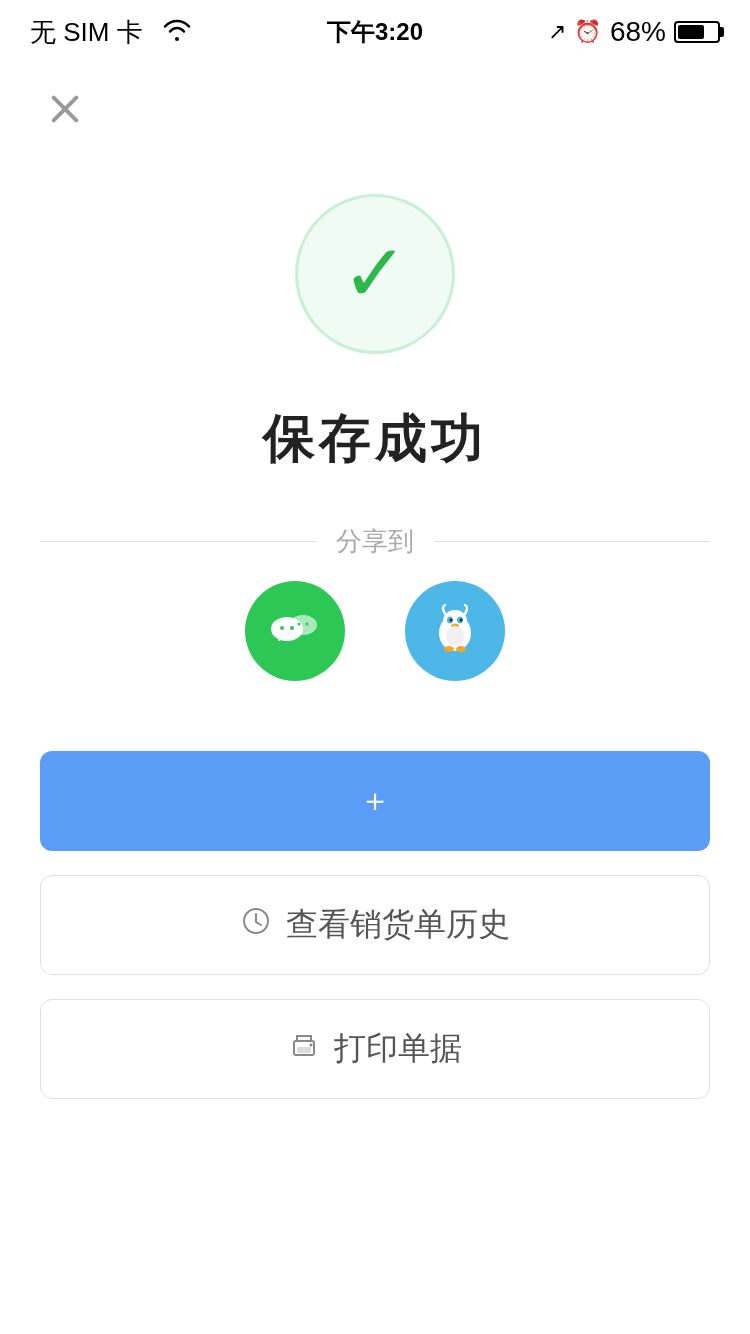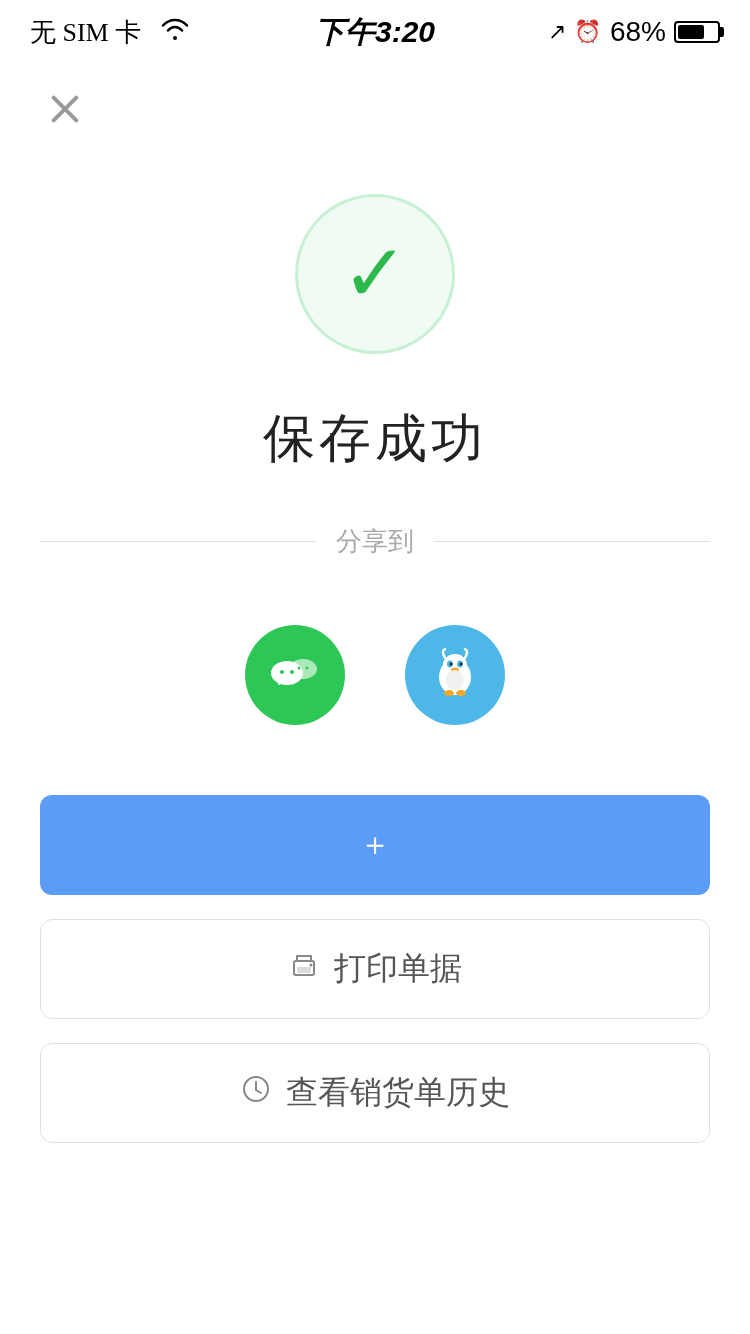--- a/index.html
+++ b/index.html
@@ -25,30 +25,28 @@
       padding: 0 30px;
       flex-shrink: 0;
     }
     .status-bar-left {
       display: flex;
       align-items: center;
       gap: 20px;
       font-size: 26px;
       font-weight: 500;
       color: #000;
-      font-family: Liberation Serif, serif;
     }
     .status-bar-center {
-      font-size: 30px;
+      font-size: 24px;
       font-weight: 600;
       color: #000;
       position: absolute;
       left: 50%;
       transform: translateX(-50%);
-      font-style: italic;
     }
     .status-bar-right {
       display: flex;
       align-items: center;
       gap: 8px;
       font-size: 24px;
       color: #000;
     }
     .battery-bar {
       width: 46px;
@@ -128,33 +126,33 @@
     }
     .checkmark {
       font-size: 80px;
       color: #2db84b;
       line-height: 1;
     }
 
     
     .success-title {
       font-size: 52px;
-      font-weight: 400;
+      font-weight: 700;
       color: #222;
       margin-bottom: 50px;
       letter-spacing: 4px;
     }
 
     
     .share-divider {
       width: 100%;
       display: flex;
       align-items: center;
       gap: 20px;
-      margin-bottom: 66px;
+      margin-bottom: 22px;
     }
     .divider-line {
       flex: 1;
       height: 1px;
       background: #e0e0e0;
     }
     .share-label {
       font-size: 26px;
       color: #aaa;
       white-space: nowrap;
@@ -302,38 +300,38 @@
 
         <path d="M20 13 Q16 6 20 4" stroke="white" stroke-width="2.5" stroke-linecap="round" fill="none"></path>
         <path d="M40 13 Q44 6 40 4" stroke="white" stroke-width="2.5" stroke-linecap="round" fill="none"></path>
       </svg>
     </div>
   </div>
 
   <div class="action-buttons">
     <button class="action-btn action-btn-primary">
       <span class="btn-icon">＋</span>
+    </button>
+
+    <button class="action-btn action-btn-secondary">
+      <span class="btn-icon">
+        <svg width="32" height="32" viewBox="0 0 32 32" fill="none">
+          <circle cx="16" cy="16" r="12" stroke="#888" stroke-width="2" fill="none"></circle>
+          <path d="M16 9v8l5 3" stroke="#888" stroke-width="2" stroke-linecap="round" fill="none"></path>
+        </svg>
+      </span>
+      <span>查看销货单历史</span>
     </button>
 
     <button class="action-btn action-btn-secondary">
       <span class="btn-icon">
         <svg width="32" height="32" viewBox="0 0 32 32" fill="none">
           <rect x="6" y="12" width="20" height="14" rx="2" stroke="#888" stroke-width="2" fill="none"></rect>
           <path d="M9 12V7h14v5" stroke="#888" stroke-width="2" fill="none"></path>
           <rect x="9" y="18" width="14" height="6" rx="1" fill="#888" opacity="0.3"></rect>
           <circle cx="23" cy="16" r="1.5" fill="#888"></circle>
         </svg>
       </span>
       <span>打印单据</span>
     </button>
-
-    <button class="action-btn action-btn-secondary">
-      <span class="btn-icon">
-        <svg width="32" height="32" viewBox="0 0 32 32" fill="none">
-          <circle cx="16" cy="16" r="12" stroke="#888" stroke-width="2" fill="none"></circle>
-          <path d="M16 9v8l5 3" stroke="#888" stroke-width="2" stroke-linecap="round" fill="none"></path>
-        </svg>
-      </span>
-      <span>查看销货单历史</span>
-    </button>
   </div>
 
 </div>
 
 </body></html>

